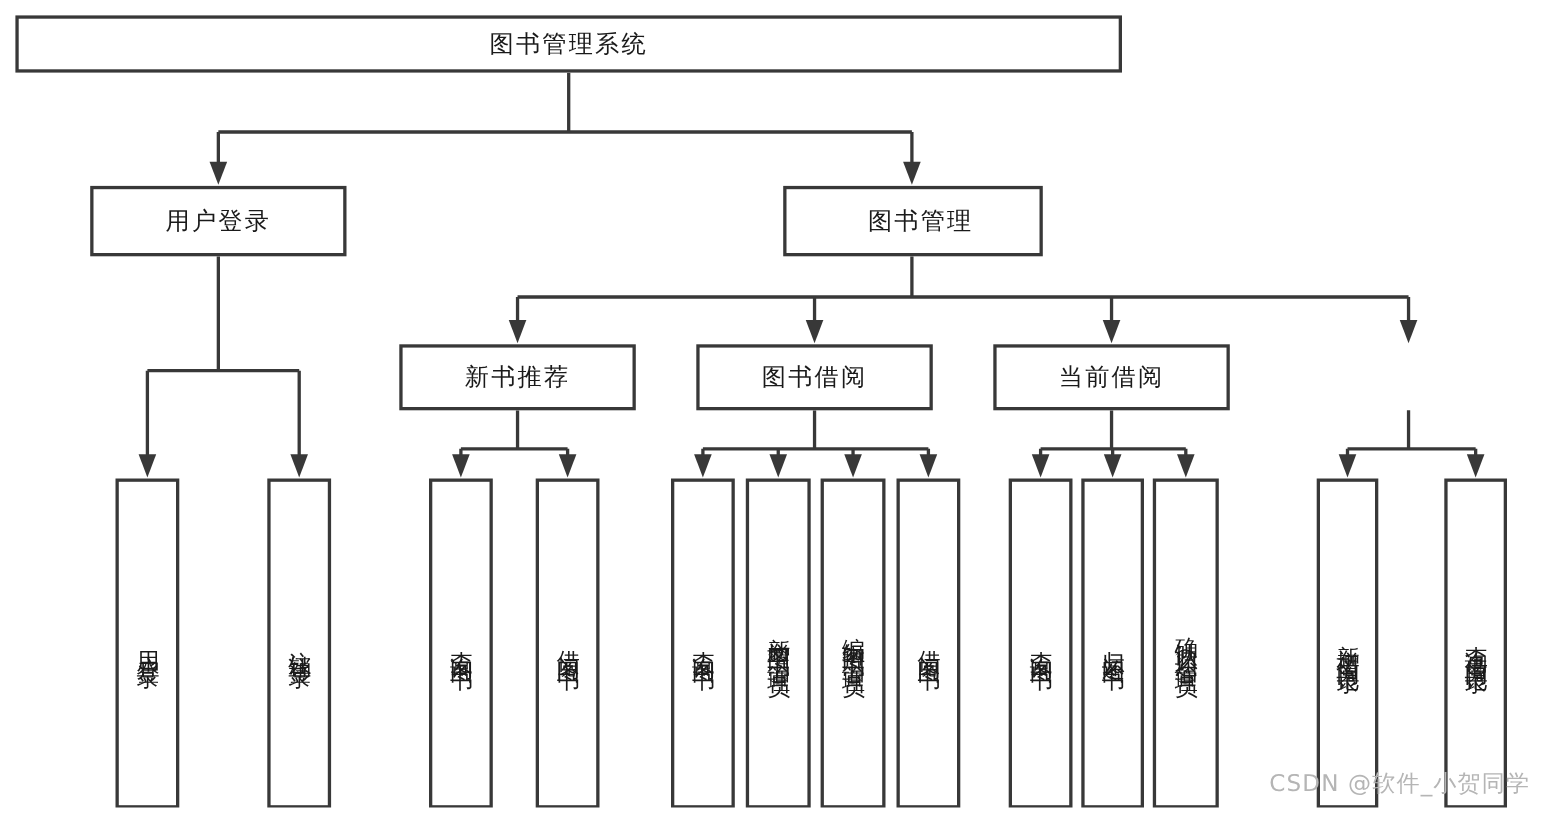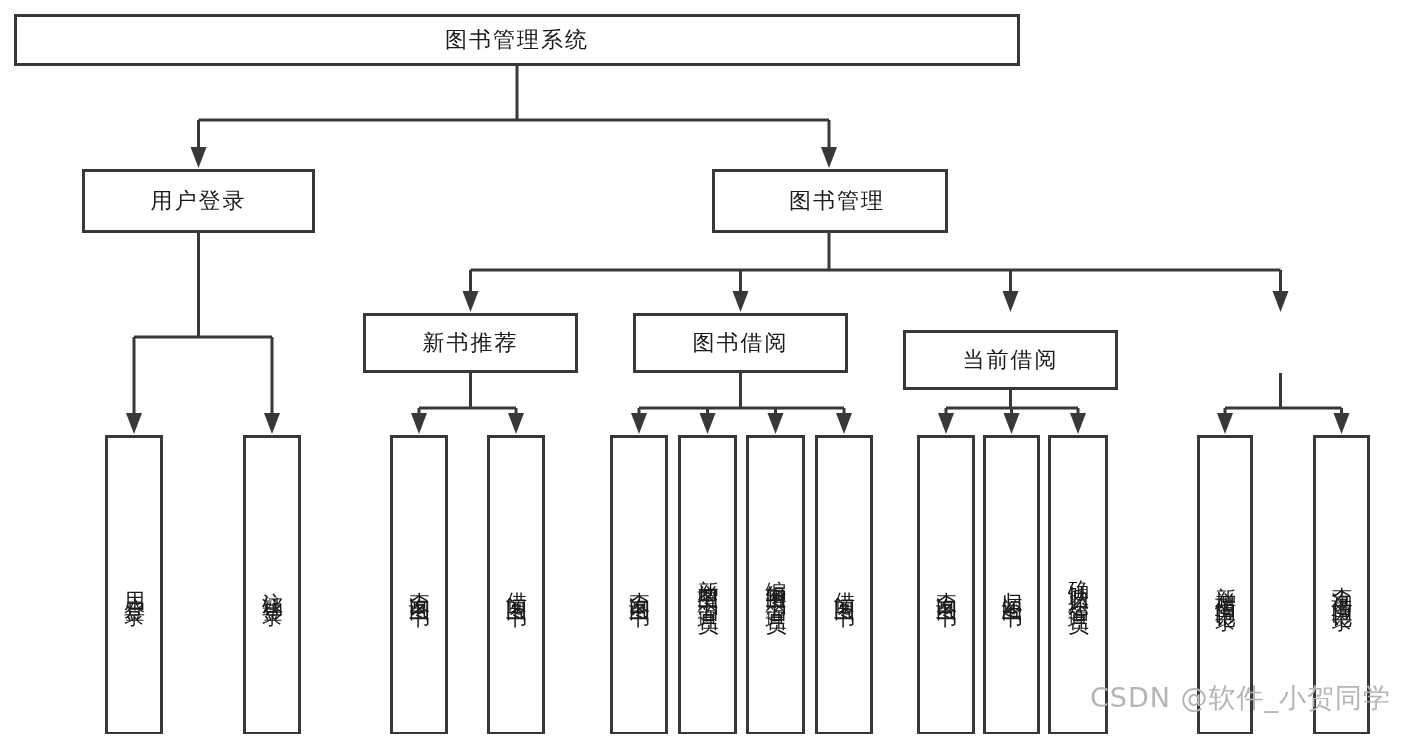--- a/index.html
+++ b/index.html
@@ -34,22 +34,22 @@
     white-space:nowrap;
   }
   .vbox .lbl{
     writing-mode:vertical-rl;
     font-size:21px;
     letter-spacing:5px;
     line-height:1.1;
   }
   .watermark{
     position:absolute;
-    top:680px;right:14px;
-    font-size:27px;
+    top:698px;right:14px;
+    font-size:21px;
     color:var(--watermark);
     letter-spacing:1px;
     z-index:3;
     white-space:nowrap;
   }
 </style>
 </head>
 <body>
 
 <div class="canvas">
@@ -106,21 +106,21 @@
   <div class="box hbox" style="left:712px;top:169px;width:236px;height:64px;padding-left:14px;">
     <span class="lbl">图书管理</span>
   </div>
 
   <div class="box hbox" style="left:633px;top:313px;width:215px;height:60px;">
     <span class="lbl">图书借阅</span>
   </div>
   <div class="box hbox" style="left:363px;top:313px;width:215px;height:60px;">
     <span class="lbl">新书推荐</span>
   </div>
-  <div class="box hbox" style="left:903px;top:330px;width:215px;height:60px;align-items:center;">
+  <div class="box hbox" style="left:903px;top:313px;width:215px;height:60px;align-items:center;">
     <span class="lbl">当前借阅</span>
   </div>
 
   <div class="box vbox" style="left:105px;top:435px;width:58px;height:300px;">
     <span class="lbl">用户登录</span>
   </div>
   <div class="box vbox" style="left:243px;top:435px;width:58px;height:300px;">
     <span class="lbl">注销登录</span>
   </div>
 

